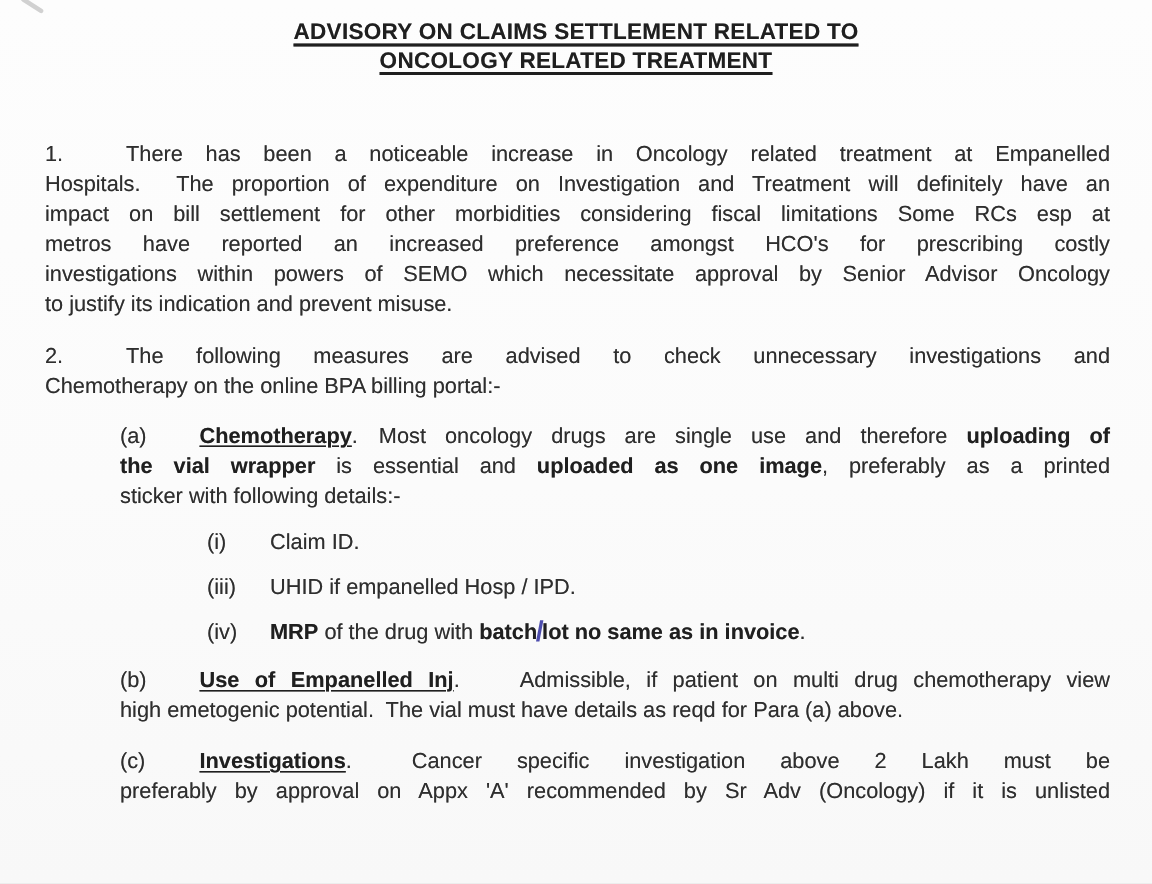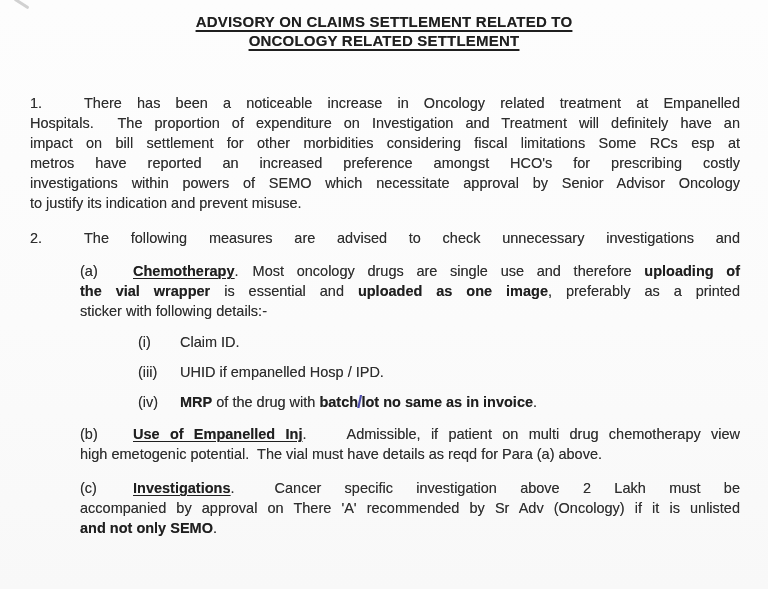--- a/index.html
+++ b/index.html
@@ -71,34 +71,35 @@
   .gap2{display:inline-block;width:40px;}
 </style>
 </head>
 <body>
 
 <div class="page">
   <div class="smudge"></div>
 
   <div class="doc-title">
     <div><span class="t-line">ADVISORY ON CLAIMS SETTLEMENT RELATED TO</span></div>
-    <div><span class="t-line">ONCOLOGY RELATED SETTLEMENT</span></div>
+    <div><span class="t-line">ONCOLOGY RELATED TREATMENT</span></div>
   </div>
 
   <div id="para-1" class="para p-main">
       <div class="tline j"><span class="lab">1.</span><span>There has been a noticeable increase in Oncology related treatment at Empanelled</span></div>
       <div class="tline j"><span>Hospitals.&nbsp; The proportion of expenditure on Investigation and Treatment will definitely have an</span></div>
       <div class="tline j"><span>impact on bill settlement for other morbidities considering fiscal limitations Some RCs esp at</span></div>
       <div class="tline j"><span>metros have reported an increased preference amongst HCO's for prescribing costly</span></div>
       <div class="tline j"><span>investigations within powers of SEMO which necessitate approval by Senior Advisor Oncology</span></div>
       <div class="tline"><span>to justify its indication and prevent misuse.</span></div>
     </div>
 
   <div id="para-2" class="para p-main">
       <div class="tline j"><span class="lab">2.</span><span>The following measures are advised to check unnecessary investigations and</span></div>
+      <div class="tline"><span>Chemotherapy on the online BPA billing portal:-</span></div>
     </div>
 
   <div id="para-a" class="para p-alpha">
       <div class="tline j"><span class="lab">(a)</span><span class="bu">Chemotherapy</span><span>.</span><span class="gap1"></span><span>Most oncology drugs are single use and therefore </span><span class="b">uploading of</span></div>
       <div class="tline j"><span class="b">the vial wrapper</span><span> is essential and </span><span class="b">uploaded as one image</span><span>, preferably as a printed</span></div>
       <div class="tline"><span>sticker with following details:-</span></div>
     </div>
 
   <div id="item-i" class="para p-item">
       <div class="tline"><span class="lab">(i)</span><span>Claim ID.</span></div>
@@ -110,16 +111,15 @@
       <div class="tline"><span class="lab">(iv)</span><span class="b">MRP</span><span> of the drug with </span><span class="b">batch</span><span class="blue">/</span><span class="b">lot no same as in invoice</span><span>.</span></div>
     </div>
 
   <div id="para-b" class="para p-alpha">
       <div class="tline j"><span class="lab">(b)</span><span class="bu">Use of Empanelled Inj</span><span>.</span><span class="gap2"></span><span>Admissible, if patient on multi drug chemotherapy view</span></div>
       <div class="tline"><span>high emetogenic potential.&nbsp; The vial must have details as reqd for Para (a) above.</span></div>
     </div>
 
   <div id="para-c" class="para p-alpha">
       <div class="tline j"><span class="lab">(c)</span><span class="bu">Investigations</span><span>.</span><span class="gap2"></span><span>Cancer specific investigation above 2 Lakh must be</span></div>
-      <div class="tline j"><span>accompanied by approval on There 'A' recommended by Sr Adv (Oncology) if it is unlisted</span></div>
-      <div class="tline"><span class="b">and not only SEMO</span><span>.</span></div>
+      <div class="tline j"><span>preferably by approval on Appx 'A' recommended by Sr Adv (Oncology) if it is unlisted</span></div>
     </div>
 </div>
 
 </body></html>

